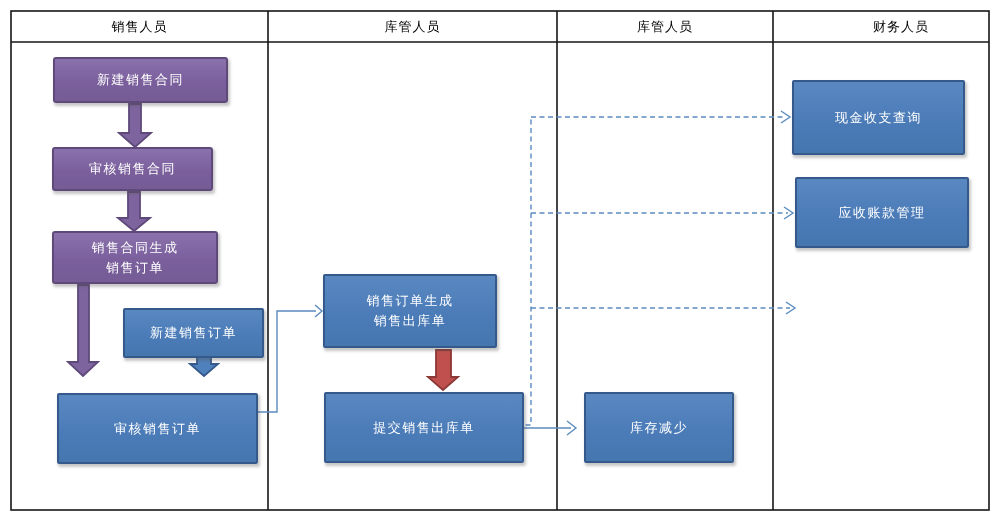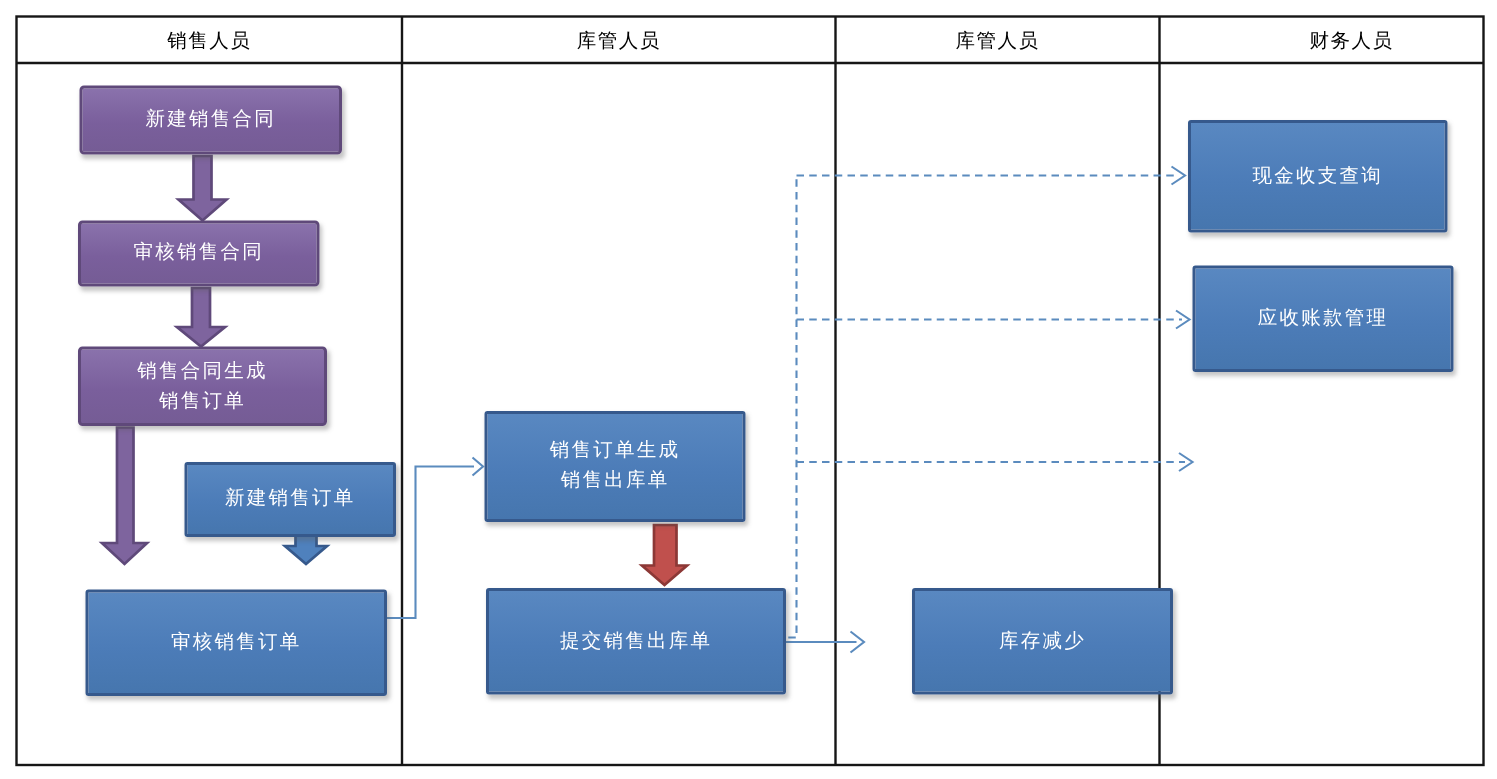--- a/index.html
+++ b/index.html
@@ -135,21 +135,21 @@
   </div>
 
   <div class="node blue" style="left:323px; top:274px; width:174px; height:74px;">
     <span>销售订单生成</span>
     <span>销售出库单</span>
   </div>
   <div class="node blue" style="left:324px; top:392px; width:200px; height:71px;">
     <span>提交销售出库单</span>
   </div>
 
-  <div class="node blue" style="left:608px; top:392px; width:174px; height:71px;">
+  <div class="node blue" style="left:584px; top:392px; width:150px; height:71px;">
     <span>库存减少</span>
   </div>
 
   <div class="node blue" style="left:792px; top:80px; width:173px; height:75px;">
     <span>现金收支查询</span>
   </div>
   <div class="node blue" style="left:795px; top:177px; width:174px; height:71px;">
     <span>应收账款管理</span>
   </div>
 

